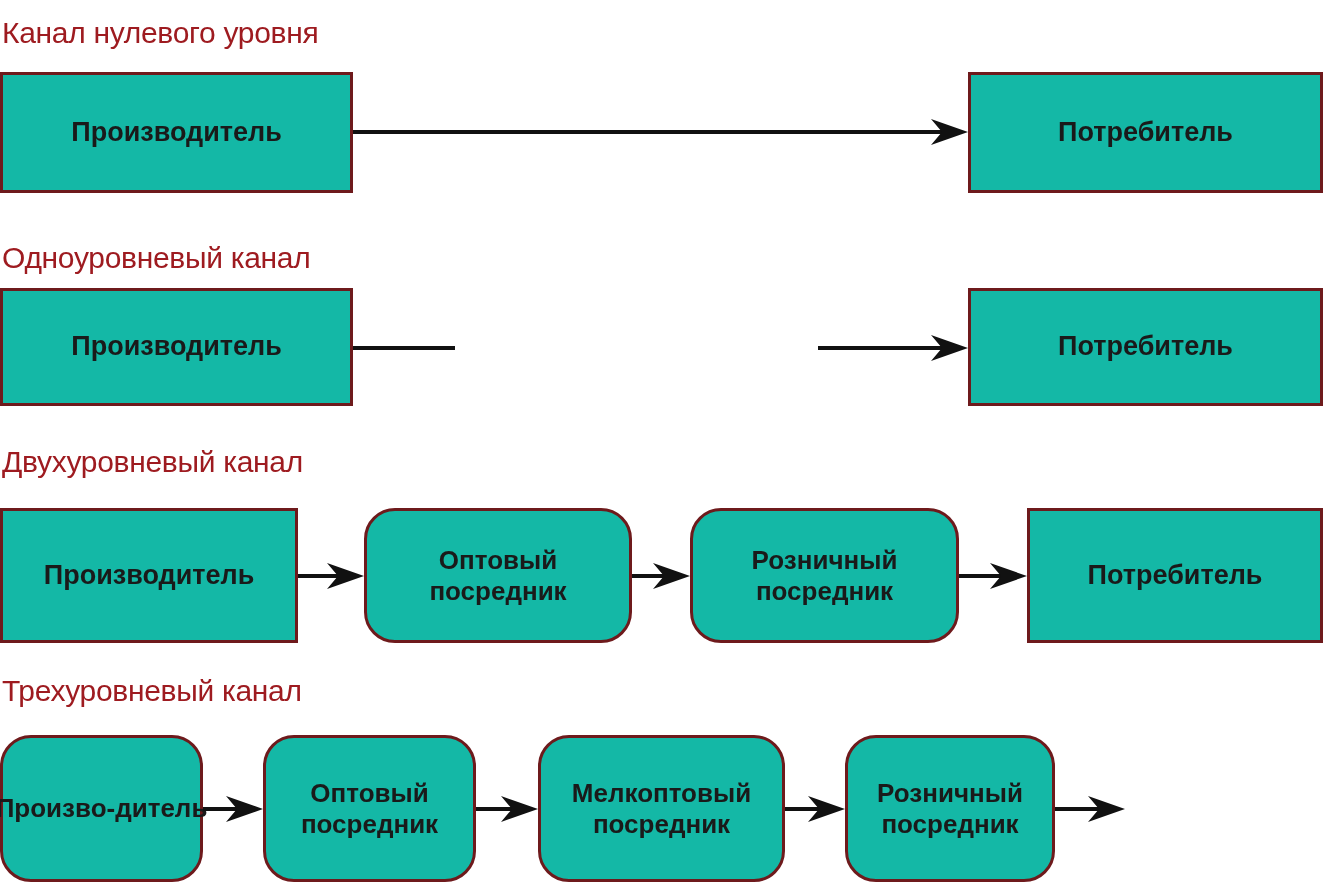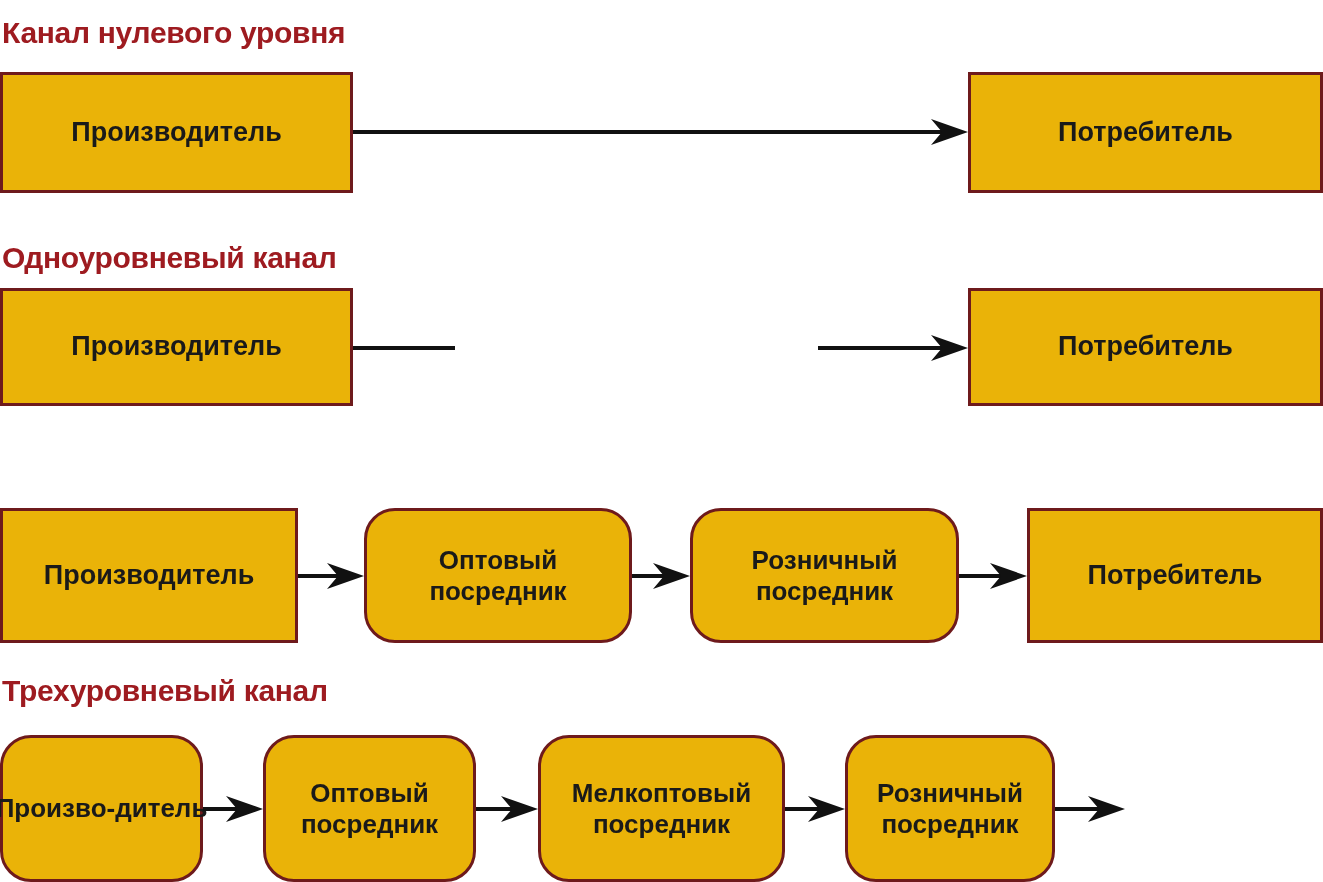--- a/index.html
+++ b/index.html
@@ -15,31 +15,31 @@
     overflow: hidden;
   }
   .diagram {
     position: relative;
     width: 1323px;
     height: 882px;
   }
   .section-title {
     position: absolute;
     font-size: 30px;
-    font-weight: bold;
+    font-weight: normal;
     color: #9E1B20;
     letter-spacing: -0.3px;
     white-space: nowrap;
     line-height: 1;
   }
   .node {
     position: absolute;
     box-sizing: border-box;
     border: 3px solid #6E1A1C;
-    background: #eab308;
+    background: #14b8a6;
     display: flex;
     align-items: center;
     justify-content: center;
     text-align: center;
     color: #1A1A1A;
     font-weight: bold;
     font-size: 27px;
     line-height: 1.18;
     padding: 4px 4px;
   }
@@ -81,20 +81,21 @@
 
   <div class="connector" style="left:818px; top:334px; width:150px; height:28px;">
     <svg width="150" height="28" viewBox="0 0 150 28">
       <line x1="0" y1="14" x2="137" y2="14" stroke="#111111" stroke-width="4"></line>
       <path d="M 150 14 L 113 1 L 124 14 L 113 27 Z" fill="#111111"></path>
     </svg>
   </div>
 
   <div class="node" style="left:968px; top:288px; width:355px; height:118px;">Потребитель</div>
 
+  <div class="section-title" style="left:2px; top:447px;">Двухуровневый канал</div>
 
   <div class="node" style="left:0px; top:508px; width:298px; height:135px;">Производитель</div>
 
   <div class="connector" style="left:298px; top:562px; width:66px; height:28px;">
     <svg width="66" height="28" viewBox="0 0 66 28">
       <line x1="0" y1="14" x2="53" y2="14" stroke="#111111" stroke-width="4"></line>
       <path d="M 66 14 L 29 1 L 40 14 L 29 27 Z" fill="#111111"></path>
     </svg>
   </div>
 

